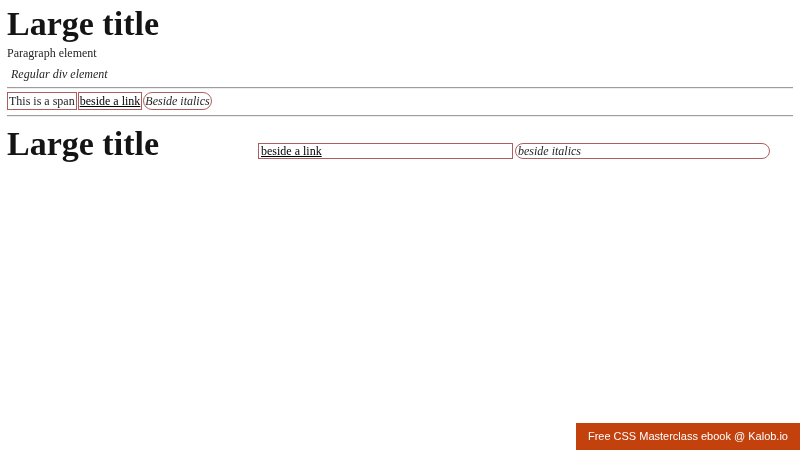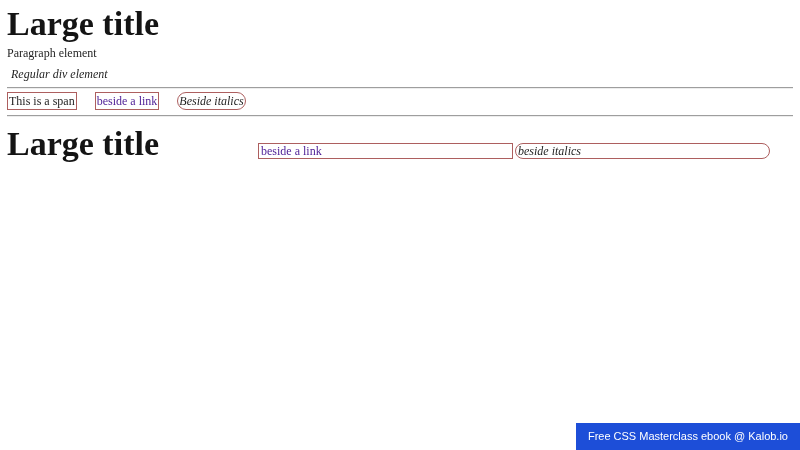--- a/index.html
+++ b/index.html
@@ -42,29 +42,30 @@
     border-bottom: 1px solid #ededed;
     margin: 5px 0 3px 0;
   }
   .span-row {
     line-height: 16px;
     white-space: nowrap;
   }
   .boxed {
     border: 1px solid #ad5f5f;
     padding: 0 1px;
-    margin-right: 18px;
+    margin-right: 1px;
     display: inline-block;
   }
   .italic {
     font-style: italic;
     border-radius: 9px;
   }
   a.demo-link {
-    color: #4c1d95;
+    color: #000000;
+    text-decoration: underline;
     cursor: pointer;
   }
   .inline-row {
     display: flex;
     align-items: baseline;
     margin-top: 12px;
   }
   .inline-row h1.title {
     margin: 0;
     width: 249px;
@@ -79,21 +80,21 @@
     padding: 0 2px;
     margin-left: 2px;
     line-height: 14px;
     white-space: nowrap;
     overflow: hidden;
   }
   .promo-badge {
     position: fixed;
     right: 0;
     bottom: 0;
-    background: #1d4ed8;
+    background: #c2410c;
     color: #ffffff;
     font-family: "Liberation Sans", sans-serif;
     font-size: 11px;
     line-height: 13px;
     padding: 7px 12px;
     cursor: pointer;
   }
 </style>
 </head>
 <body>

